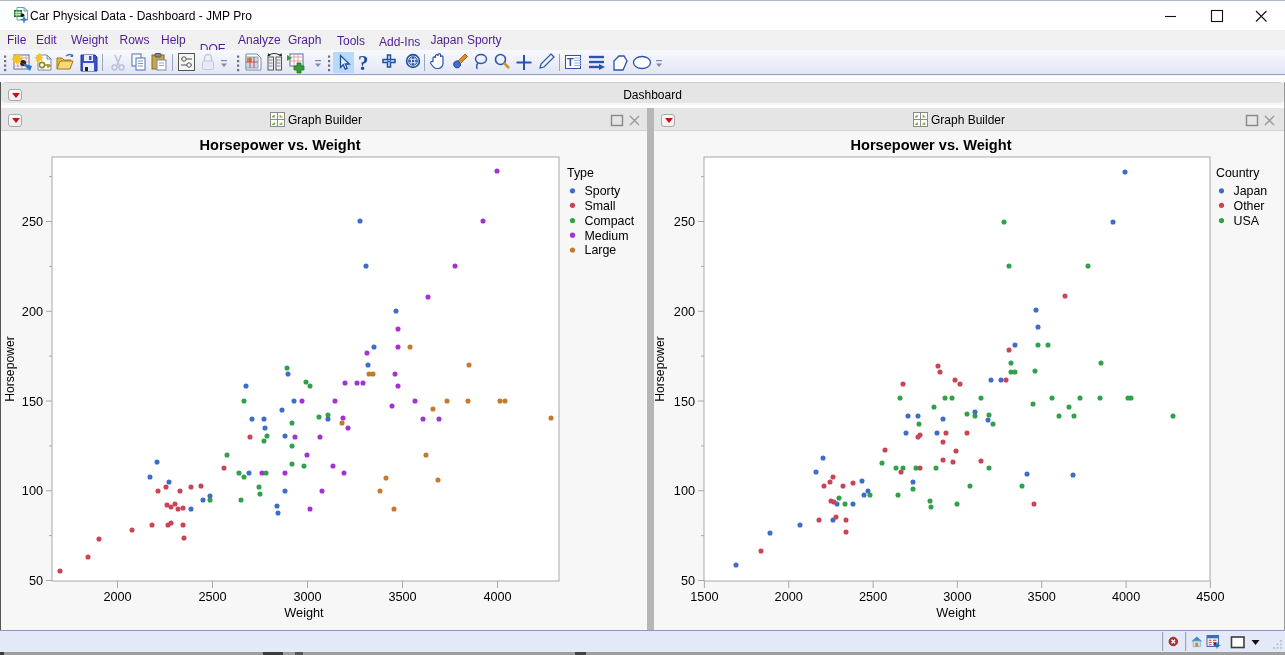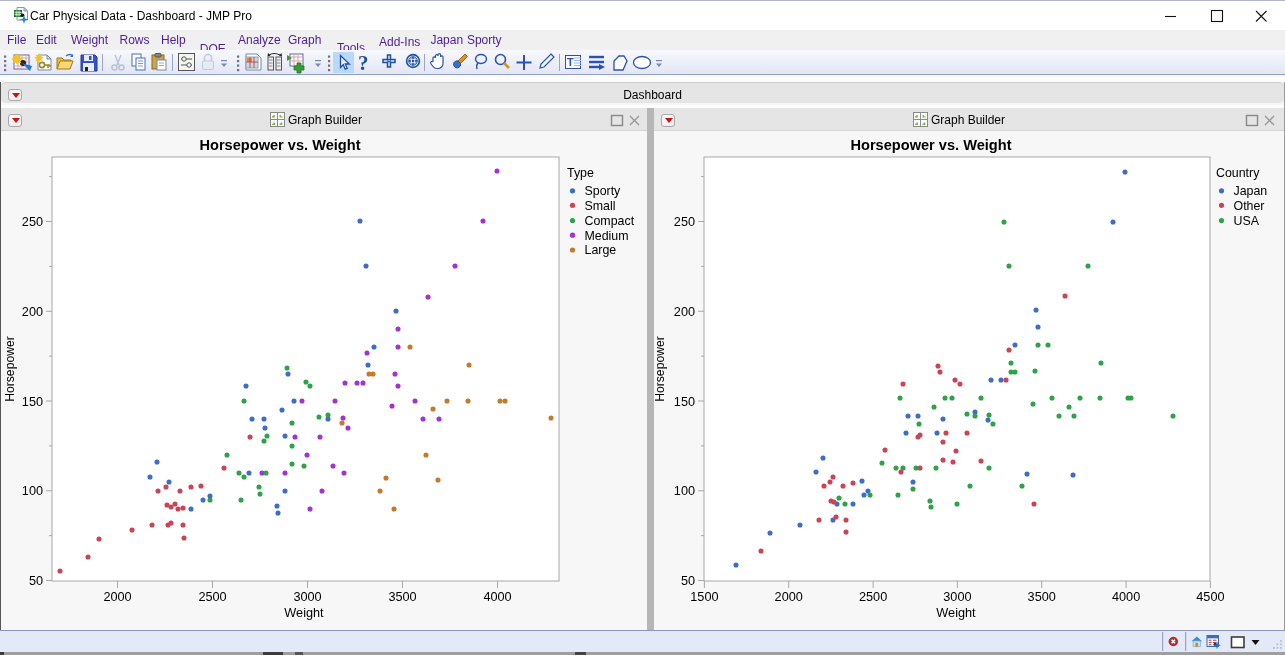--- a/index.html
+++ b/index.html
@@ -26,21 +26,21 @@
 
 <div class="abs" style="left:0;top:30px;width:1285px;height:20px;background:#f0f0f0;color:#4c1d95;">
     <span style="position:absolute;left:7px;top:3px">File</span>
     <span style="position:absolute;left:36px;top:3px">Edit</span>
     <span style="position:absolute;left:71px;top:3px">Weight</span>
     <span style="position:absolute;left:119.5px;top:3px">Rows</span>
     <span style="position:absolute;left:161px;top:3px">Help</span>
     <span style="position:absolute;left:199.8px;top:12px">DOE</span>
     <span style="position:absolute;left:238px;top:3px">Analyze</span>
     <span style="position:absolute;left:288px;top:3px">Graph</span>
-    <span style="position:absolute;left:337px;top:11px">Tools</span>
+    <span style="position:absolute;left:337px;top:4px">Tools</span>
     <span style="position:absolute;left:379px;top:5px">Add-Ins</span>
     <span style="position:absolute;left:430.4px;top:3px">Japan</span>
     <span style="position:absolute;left:466.9px;top:3px">Sporty</span>
     <span style="position:absolute;left:522.9px;top:18px">Help</span>
   </div>
 
 <div class="abs" style="left:0;top:50px;width:1285px;height:25px;background:linear-gradient(#f8f9fd,#e2e6f4);border-bottom:1px solid #95a0c8;"><svg width="680" height="25" viewBox="0 0 680 25" font-family="Liberation Sans, sans-serif">
       <rect x="4" y="5.5" width="2.2" height="2.2" fill="#6a6f80"></rect>
       <rect x="4" y="10" width="2.2" height="2.2" fill="#6a6f80"></rect>
       <rect x="4" y="14.5" width="2.2" height="2.2" fill="#6a6f80"></rect>

